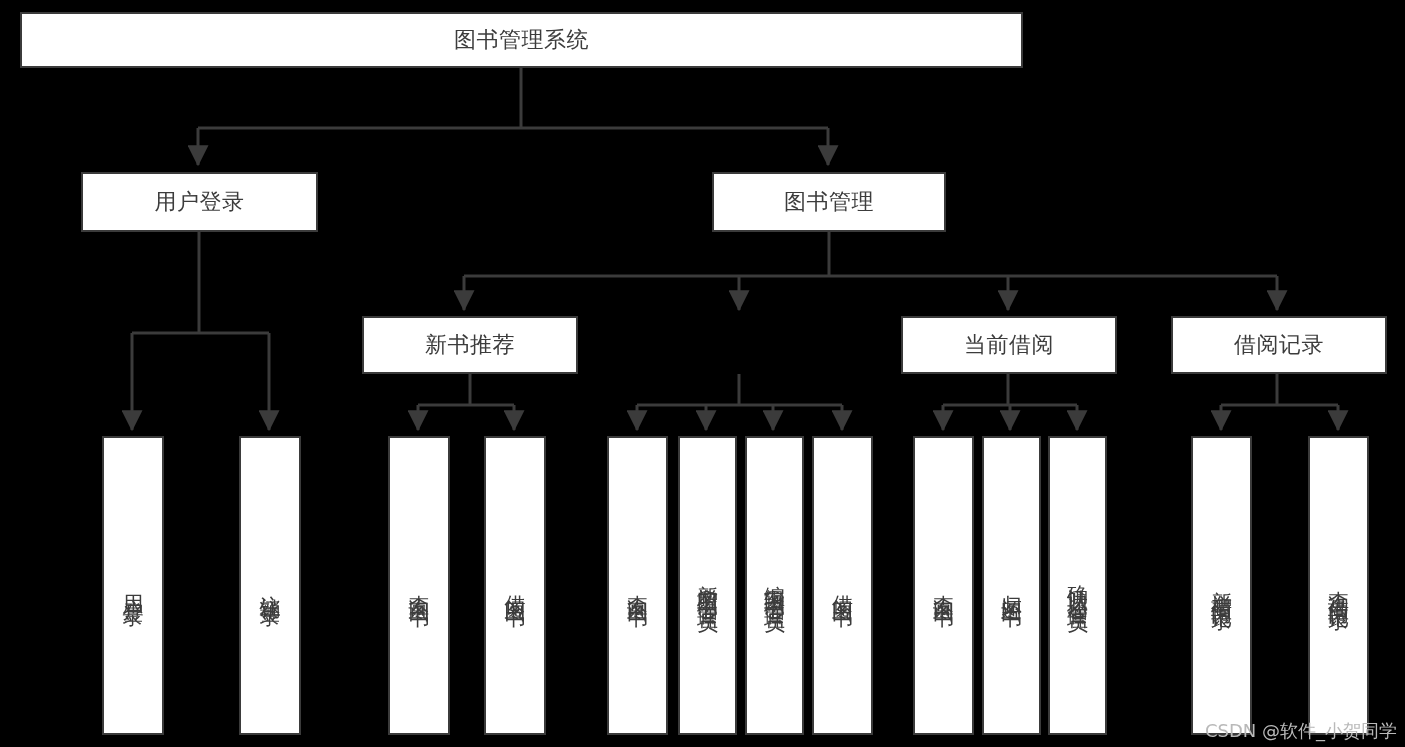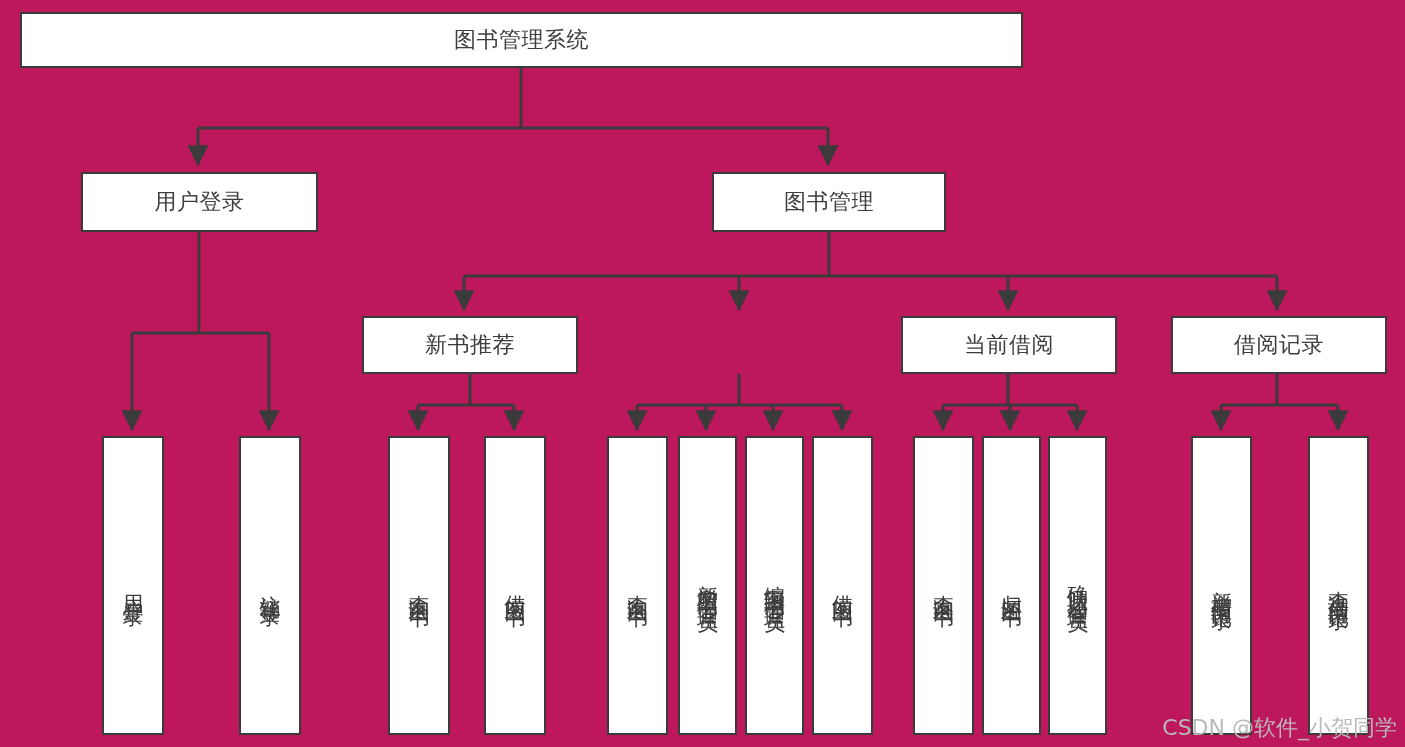--- a/index.html
+++ b/index.html
@@ -9,21 +9,21 @@
     background: #ffffff;
   }
   body {
     font-family: "DejaVu Sans", "Liberation Sans", sans-serif;
     color: #3a3a3a;
   }
   #diagram-root {
     position: relative;
     width: 1405px;
     height: 747px;
-    background: #be185d;
+    background: #000000;
     overflow: hidden;
   }
   #edge-layer {
     position: absolute;
     left: 0;
     top: 0;
     width: 1405px;
     height: 747px;
   }
   .node {
@@ -54,21 +54,21 @@
     text-align: center;
     letter-spacing: 4px;
     font-size: 21px;
     line-height: 1.05;
     max-height: 100%;
   }
   #watermark {
     position: absolute;
     right: 8px;
     bottom: 4px;
-    font-size: 22px;
+    font-size: 18px;
     color: #b9b9b9;
     z-index: 5;
     white-space: nowrap;
     font-family: "DejaVu Sans", "Liberation Sans", sans-serif;
   }
 </style>
 </head>
 <body>
 
 <div id="diagram-root">

